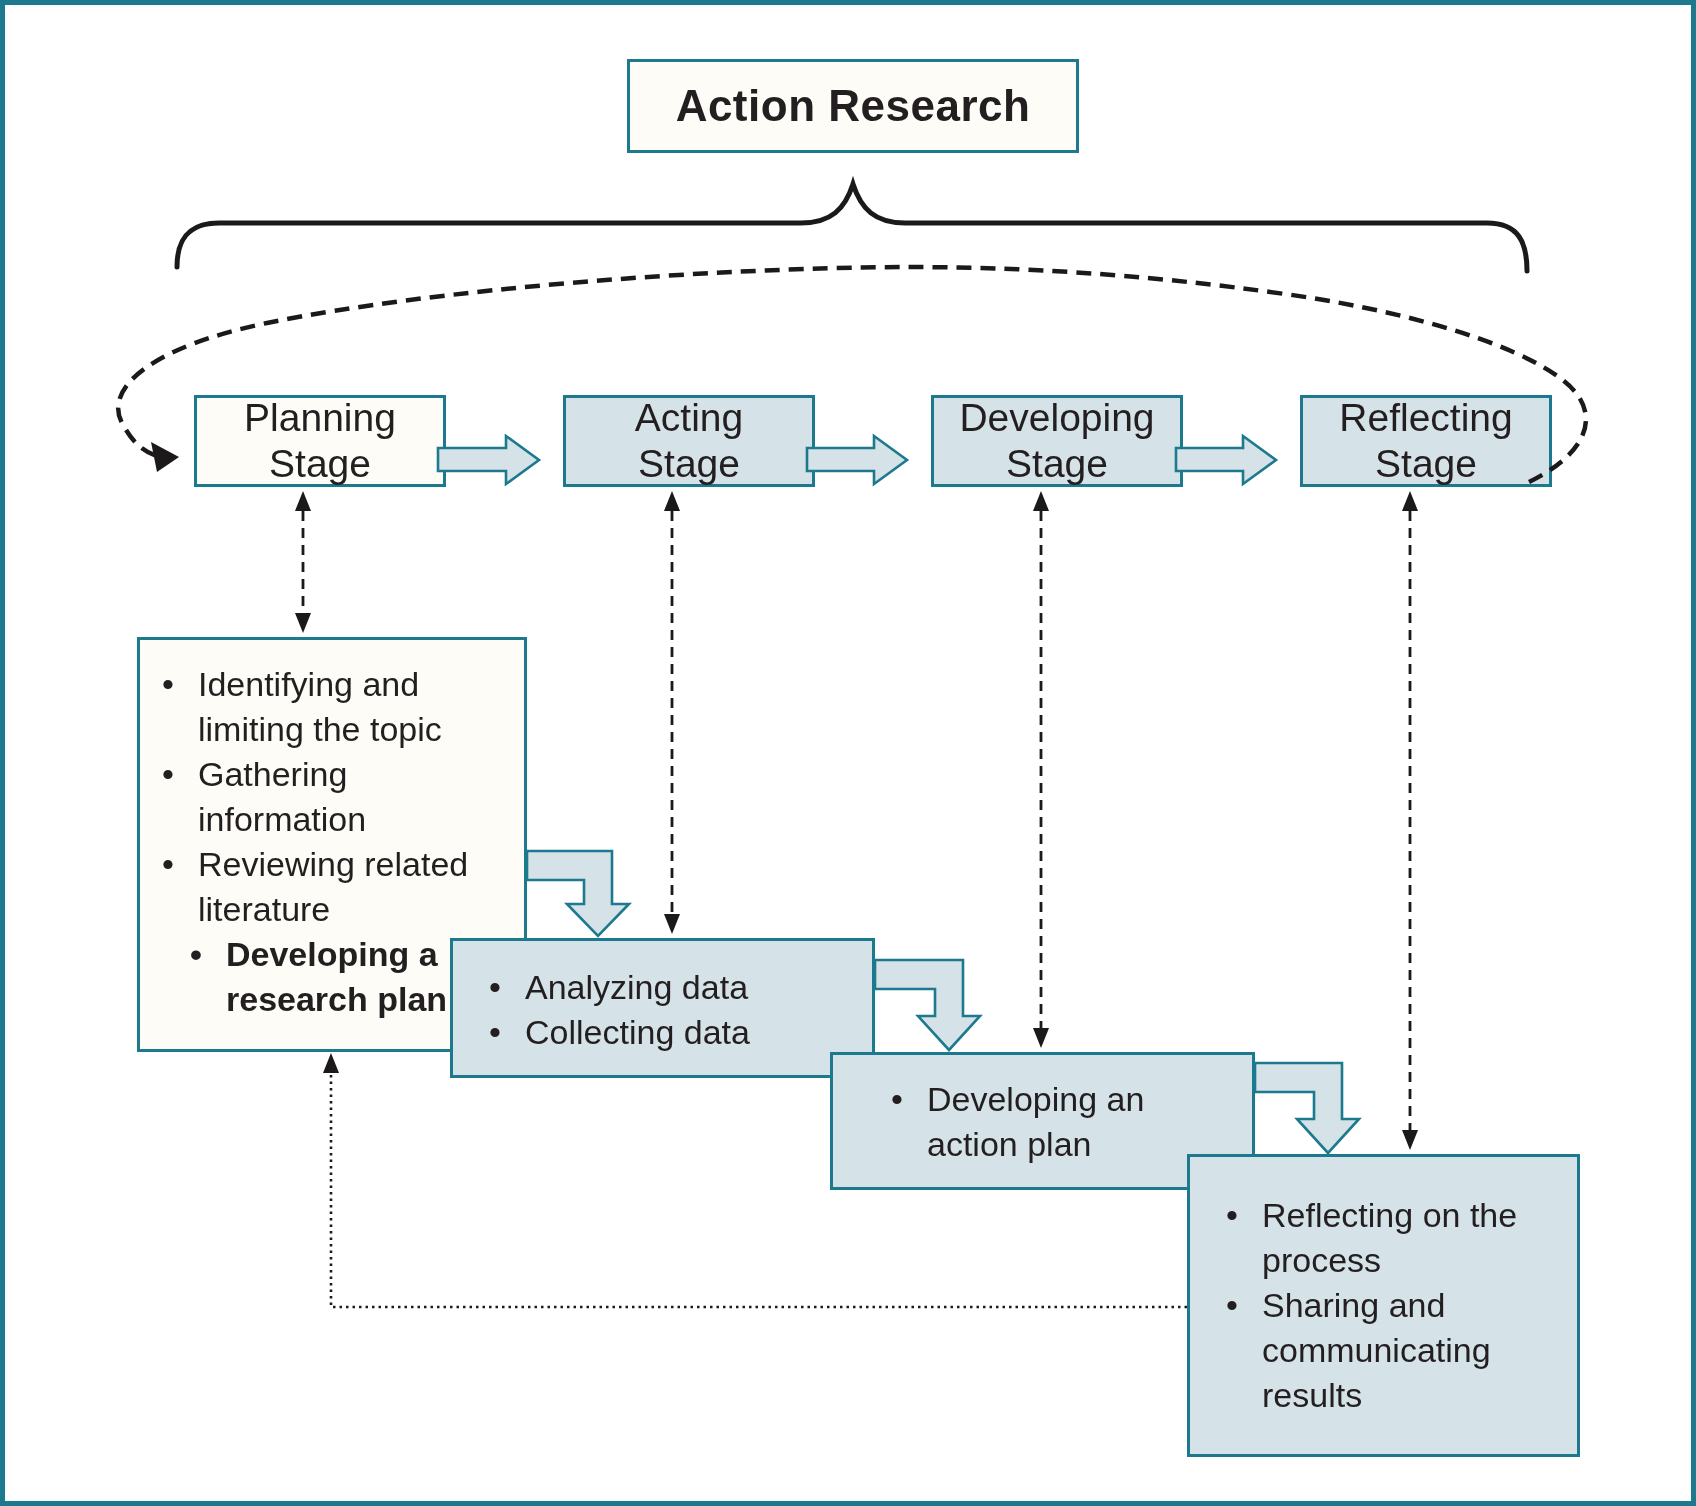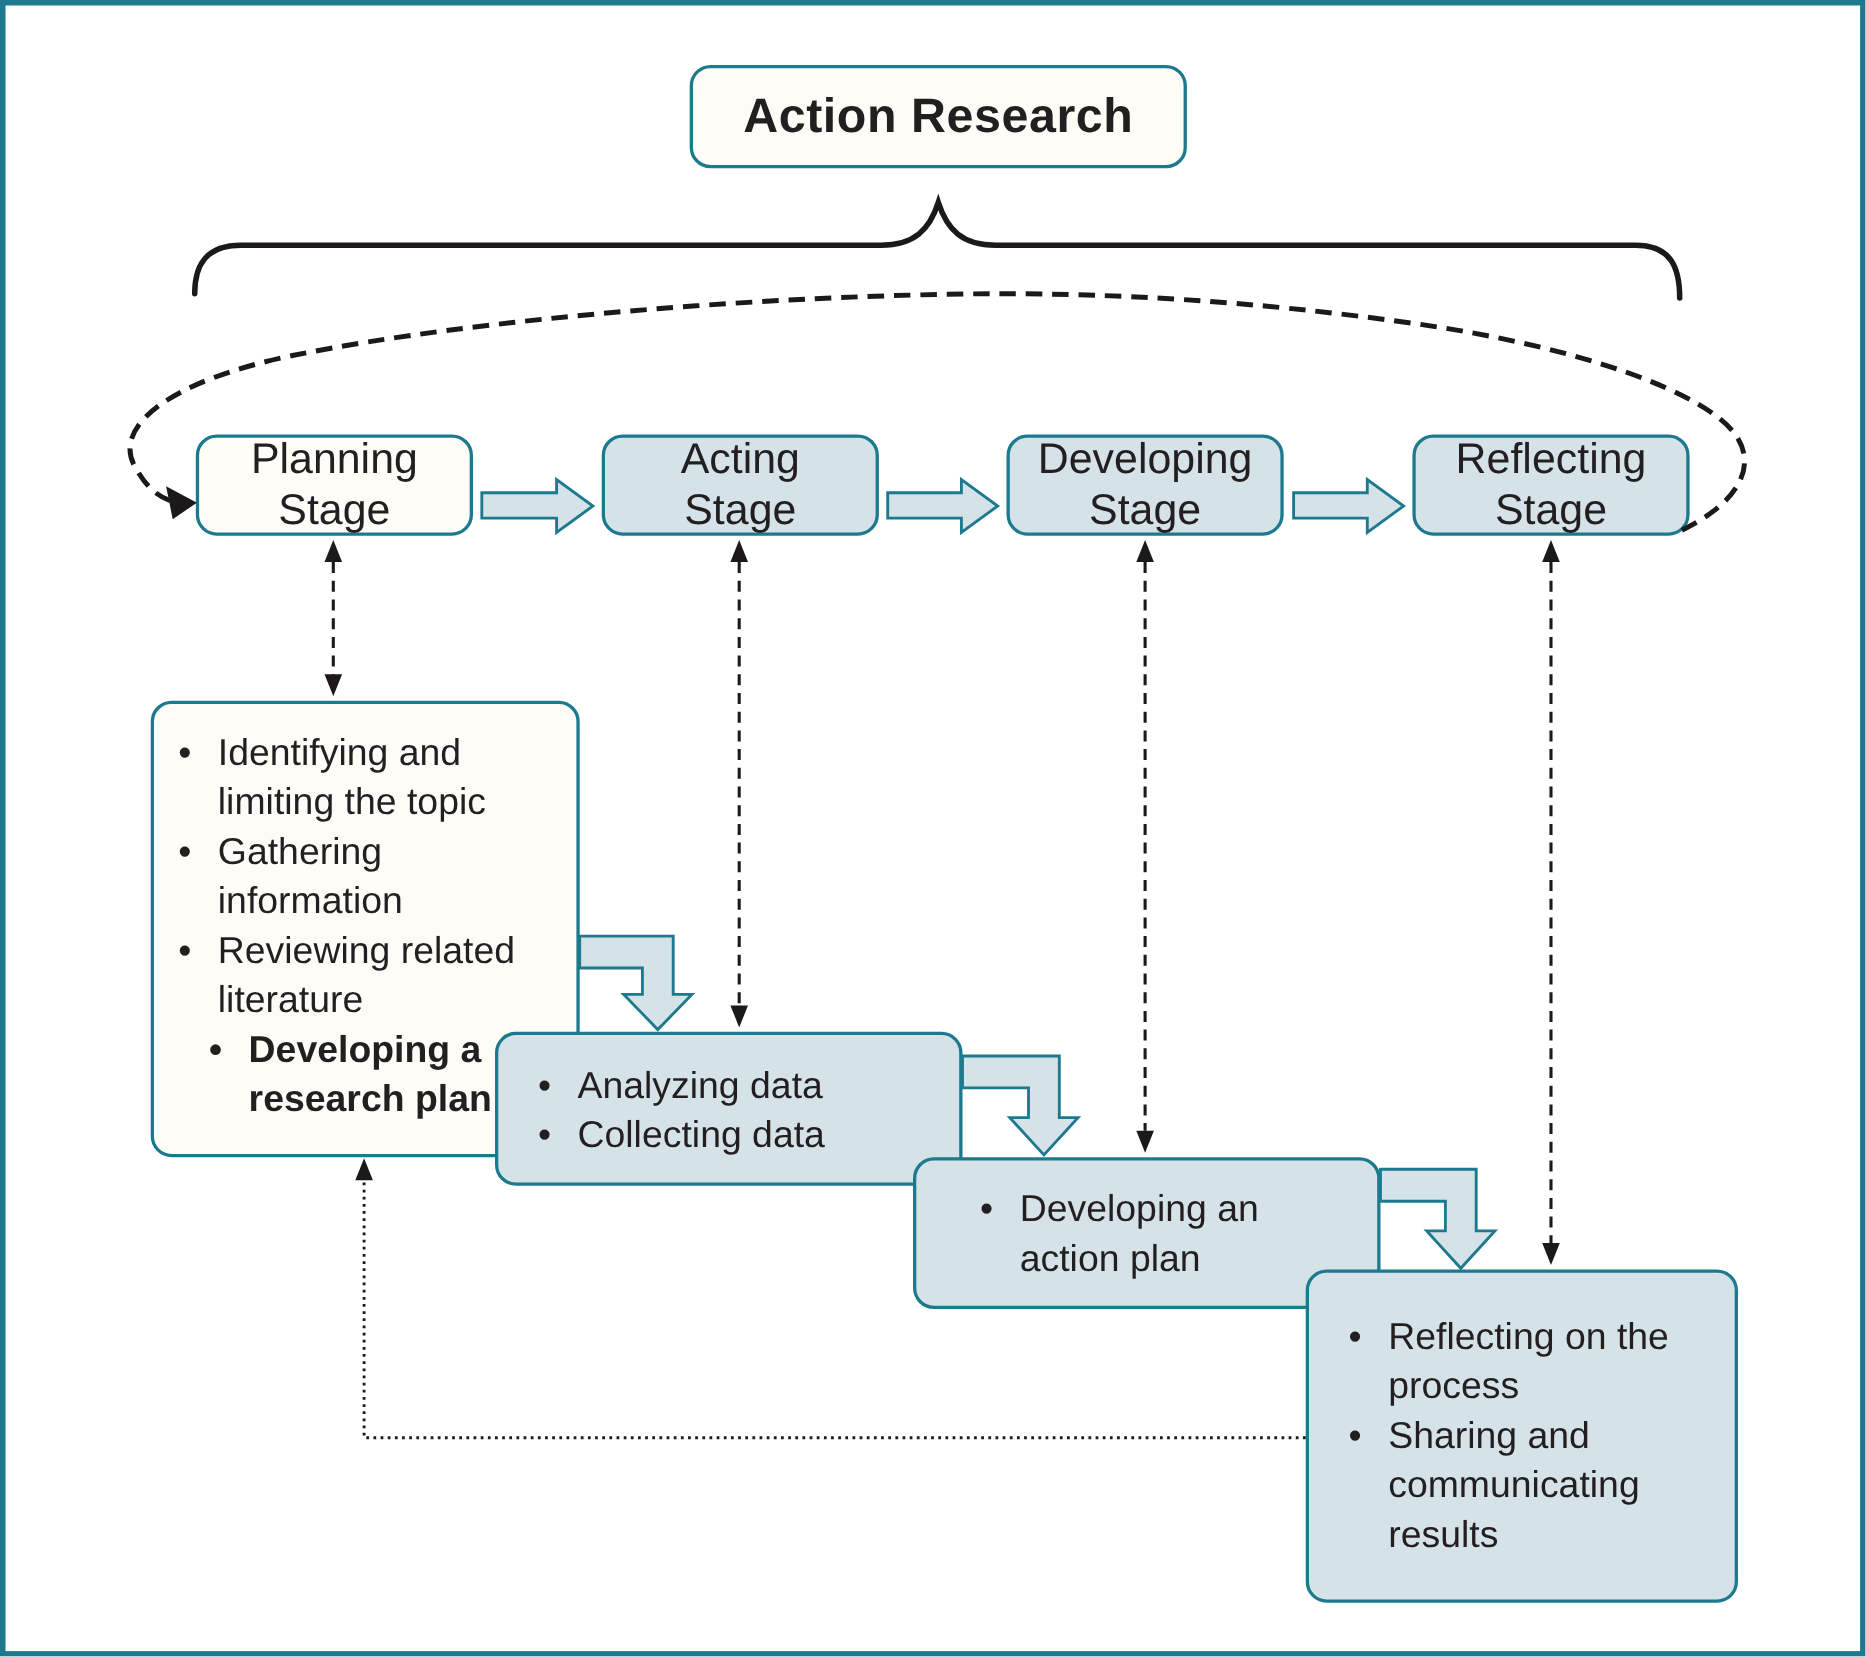--- a/index.html
+++ b/index.html
@@ -6,33 +6,34 @@
   .canvas{
     position:relative;
     width:1696px;height:1506px;
     background:#ffffff;
     border:5px solid #1d7a8e;
     box-sizing:border-box;
     overflow:hidden;
     font-family:"Liberation Sans","DejaVu Sans",sans-serif;
     color:#231f20;
   }
-  .abs{position:absolute;box-sizing:border-box;border-radius:19px;}
+  .abs{position:absolute;box-sizing:border-box;}
   .title-box{
     left:622px;top:54px;width:452px;height:94px;
     background:#fdfcf6;border:3px solid #1d7a8e;
     display:flex;align-items:center;justify-content:center;
     font-size:44px;font-weight:bold;letter-spacing:.5px;
     z-index:6;
   }
   .stage-box{
     top:390px;height:92px;width:252px;
     border:3px solid #1d7a8e;
     display:flex;align-items:center;justify-content:center;
     z-index:5;
+    margin-left:16px;
   }
   .stage-box.cream{background:#fdfcf6;}
   .stage-box.blue{background:#d5e2e7;}
   .stage-label{
     width:min-content;text-align:center;
     font-size:39px;line-height:46px;white-space:normal;
   }
   .detail-box{
     border:3px solid #1d7a8e;
   }

